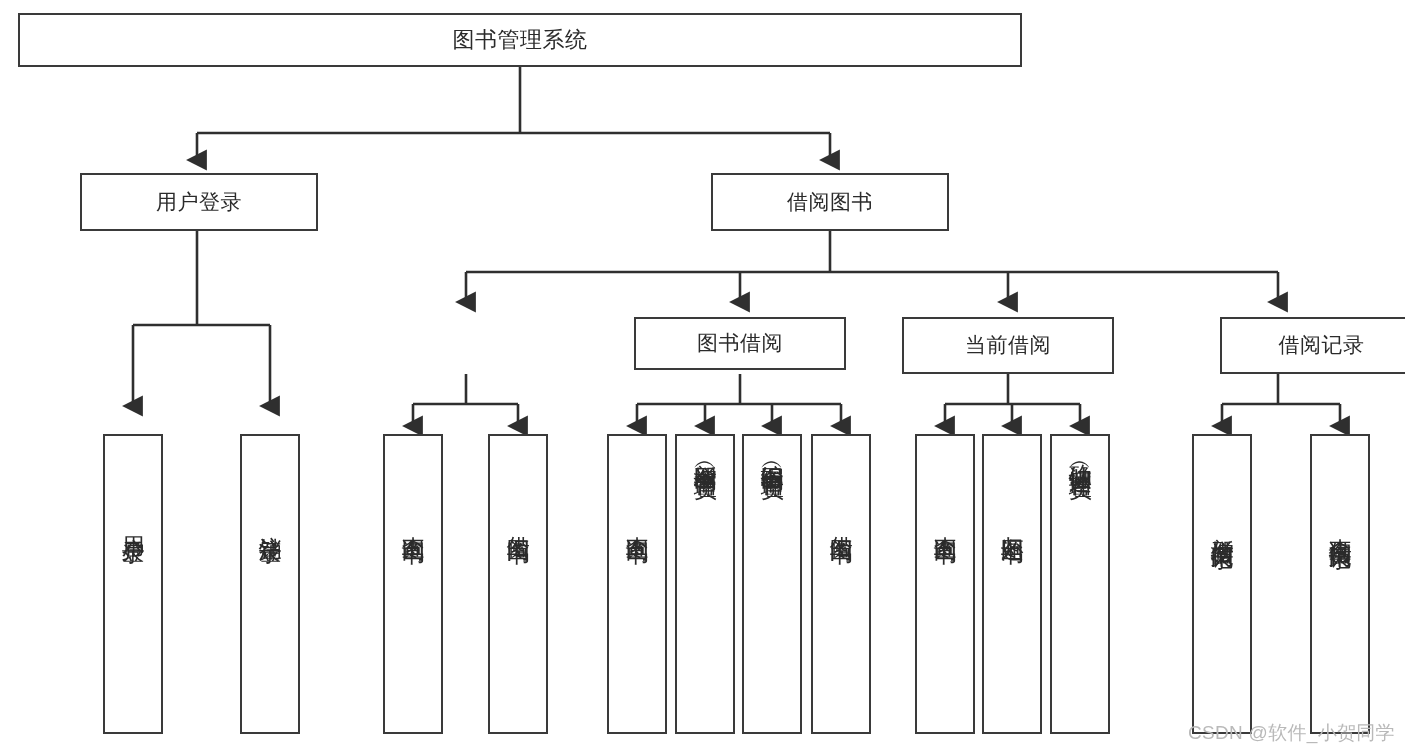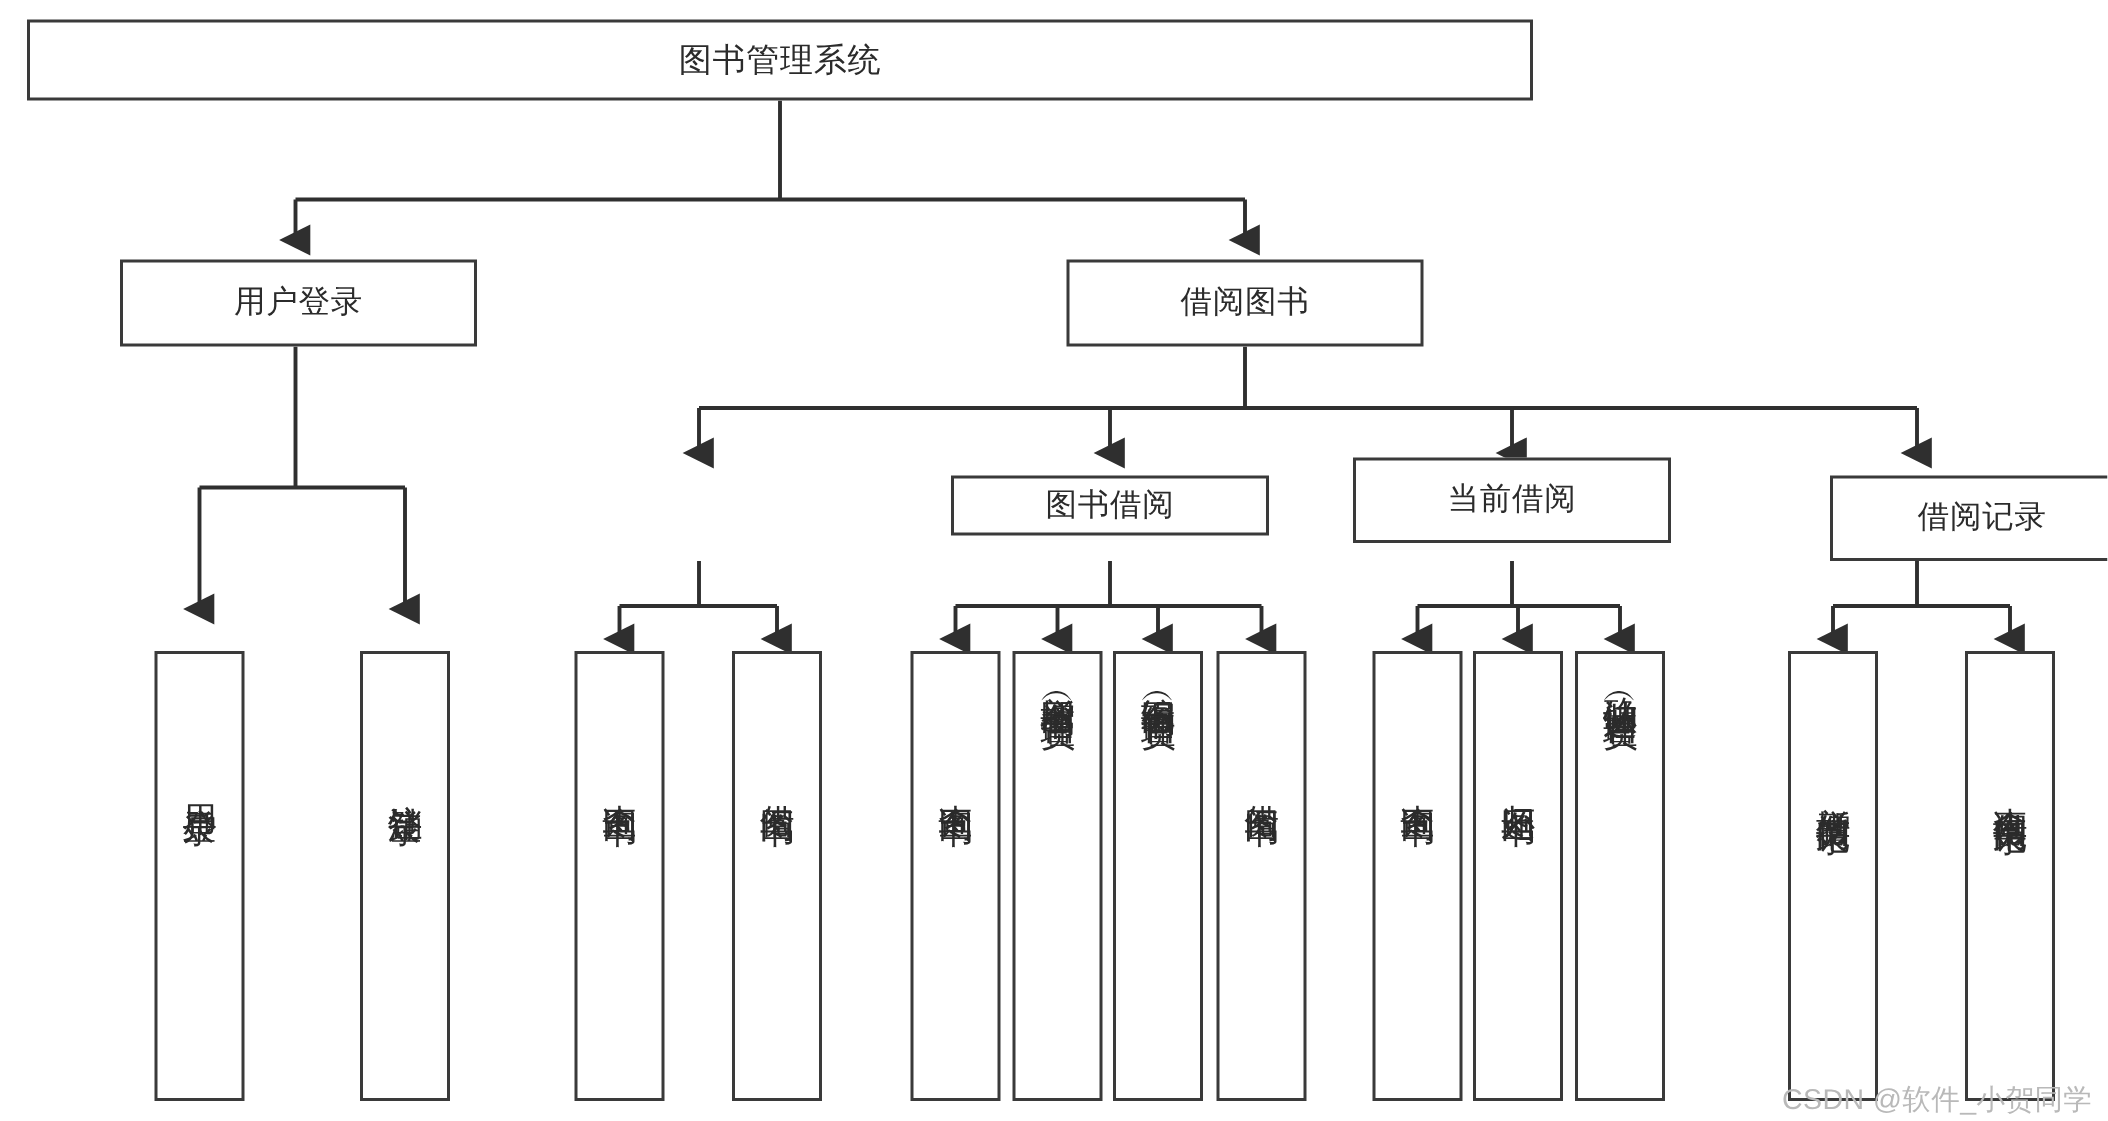--- a/index.html
+++ b/index.html
@@ -139,24 +139,24 @@
     <span class="lbl">图书管理系统</span>
   </div>
 
   <div class="node horiz" style="left:80px; top:173px; width:238px; height:58px;">
     <span class="lbl">用户登录</span>
   </div>
   <div class="node horiz" style="left:711px; top:173px; width:238px; height:58px;">
     <span class="lbl">借阅图书</span>
   </div>
 
-  <div class="node horiz" style="left:634px; top:317px; width:212px; height:40px;">
+  <div class="node horiz" style="left:634px; top:317px; width:212px; height:53px;">
     <span class="lbl">图书借阅</span>
   </div>
-  <div class="node horiz" style="left:902px; top:305px; width:212px; height:57px;">
+  <div class="node horiz" style="left:902px; top:317px; width:212px; height:57px;">
     <span class="lbl">当前借阅</span>
   </div>
   <div class="node horiz" style="left:1220px; top:317px; width:203px; height:57px;">
     <span class="lbl">借阅记录</span>
   </div>
 
   <div class="node vert mid" style="left:103px; top:434px; width:60px; height:300px;">
     <span class="lbl">用户登录</span>
   </div>
   <div class="node vert mid" style="left:240px; top:434px; width:60px; height:300px;">

